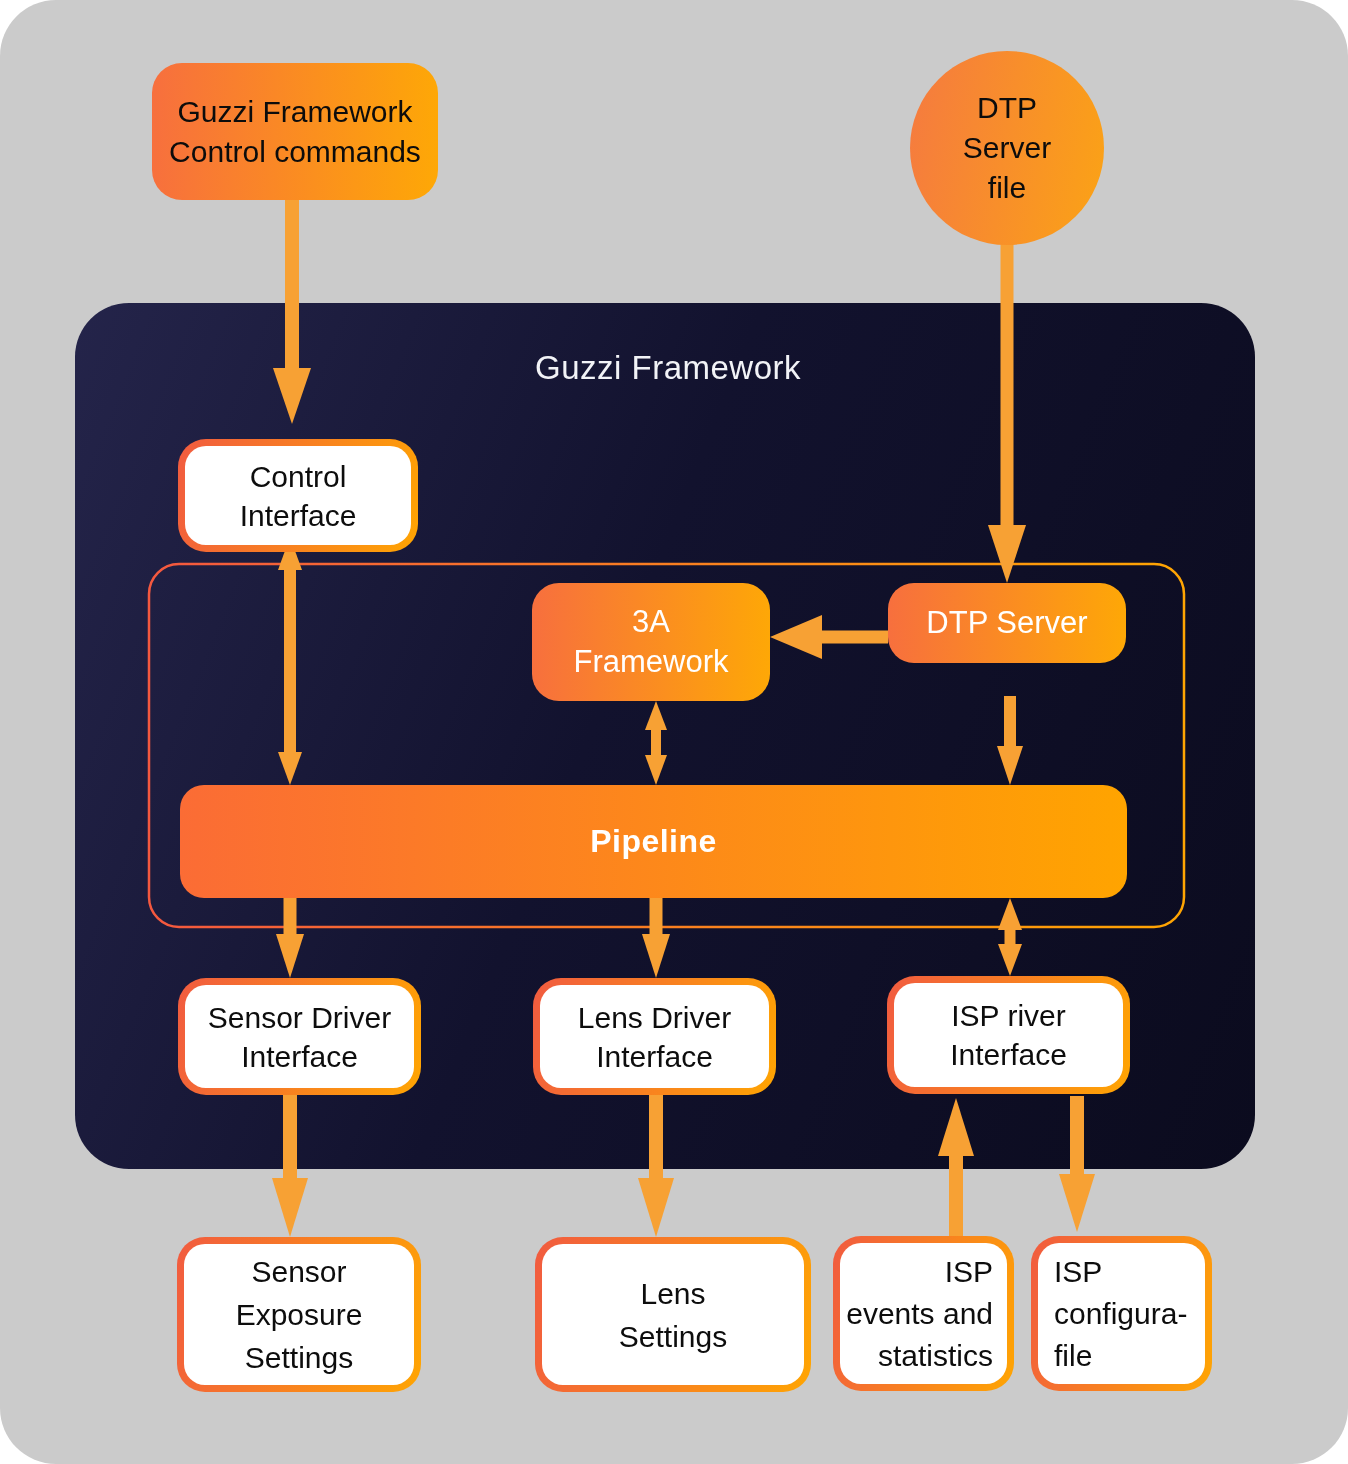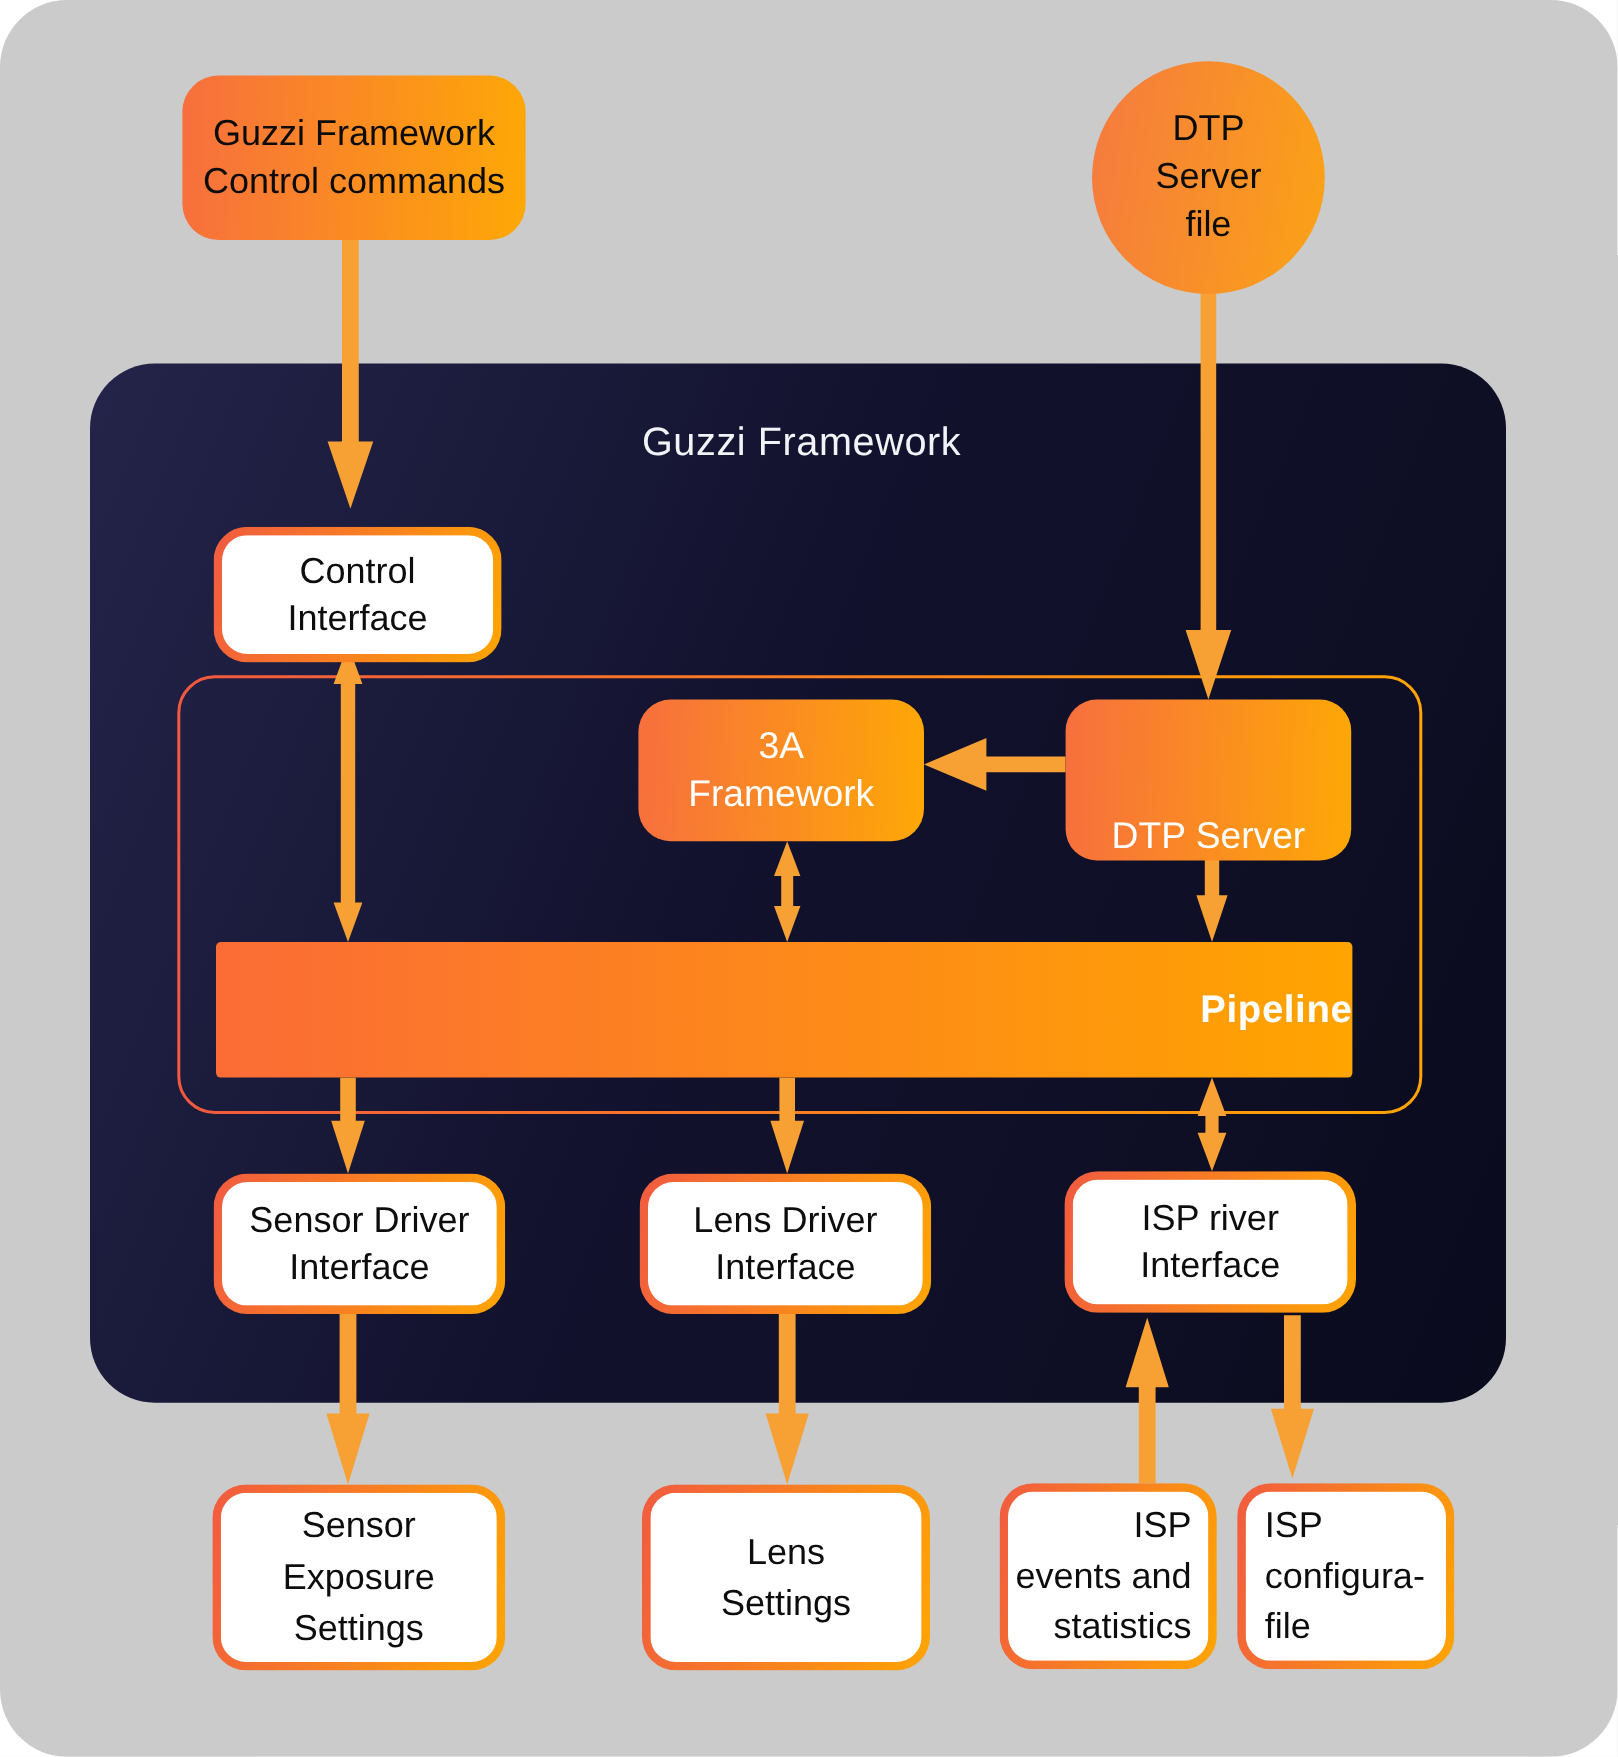--- a/index.html
+++ b/index.html
@@ -33,21 +33,21 @@
     border:7px solid transparent;border-radius:28px;
     background:linear-gradient(#ffffff,#ffffff) padding-box,
                linear-gradient(105deg,#f15b40,#ffa502) border-box;
     color:#0d0d0d;font-size:30px;line-height:39px;
   }
   .white-box.tall{line-height:43px;}
   .white-box.align-right{align-items:flex-end;text-align:right;padding-right:14px;line-height:42px;}
   .white-box.align-left{align-items:flex-start;text-align:left;padding-left:16px;line-height:42px;}
   .pipeline-box{
     background:linear-gradient(90deg,#fb6c35,#ffa400);
-    border-radius:4px;color:#ffffff;font-size:32px;font-weight:600;letter-spacing:0.5px;align-items:flex-end;
+    border-radius:24px;color:#ffffff;font-size:32px;font-weight:600;letter-spacing:0.5px;
   }
   .arrow-layer line{stroke:#f7a134;}
   .arrow-layer polygon{fill:#f7a134;}
   .arrow-layer rect.outline{fill:none;stroke-width:2.5px;}
 </style>
 </head>
 <body>
 
 <div class="canvas">
 
@@ -148,21 +148,21 @@
   <div class="abs node white-box" style="left:178px;top:424px;width:240px;height:113px;margin-top:15px;">
     <div>Control</div>
     <div>Interface</div>
   </div>
 
   <div class="abs node fill-box on-dark" style="left:532px;top:583px;width:238px;height:118px;border-radius:27px;">
     <div>3A</div>
     <div>Framework</div>
   </div>
 
-  <div class="abs node fill-box on-dark" style="left:888px;top:583px;width:238px;height:134px;justify-content:flex-end;">
+  <div class="abs node fill-box on-dark" style="left:888px;top:583px;width:238px;height:80px;">
     <div>DTP Server</div>
   </div>
 
   <div class="abs node pipeline-box" style="left:180px;top:785px;width:947px;height:113px;">
     <div>Pipeline</div>
   </div>
 
   <div class="abs node white-box" style="left:178px;top:978px;width:243px;height:117px;">
     <div>Sensor Driver</div>
     <div>Interface</div>
@@ -177,21 +177,21 @@
     <div>ISP river</div>
     <div>Interface</div>
   </div>
 
   <div class="abs node white-box tall" style="left:177px;top:1237px;width:244px;height:155px;">
     <div>Sensor</div>
     <div>Exposure</div>
     <div>Settings</div>
   </div>
 
-  <div class="abs node white-box tall" style="left:535px;top:1237px;width:240px;height:155px;">
+  <div class="abs node white-box tall" style="left:535px;top:1237px;width:276px;height:155px;">
     <div>Lens</div>
     <div>Settings</div>
   </div>
 
   <div class="abs node white-box align-right" style="left:833px;top:1236px;width:181px;height:155px;">
     <div>ISP</div>
     <div>events and</div>
     <div>statistics</div>
   </div>
 

